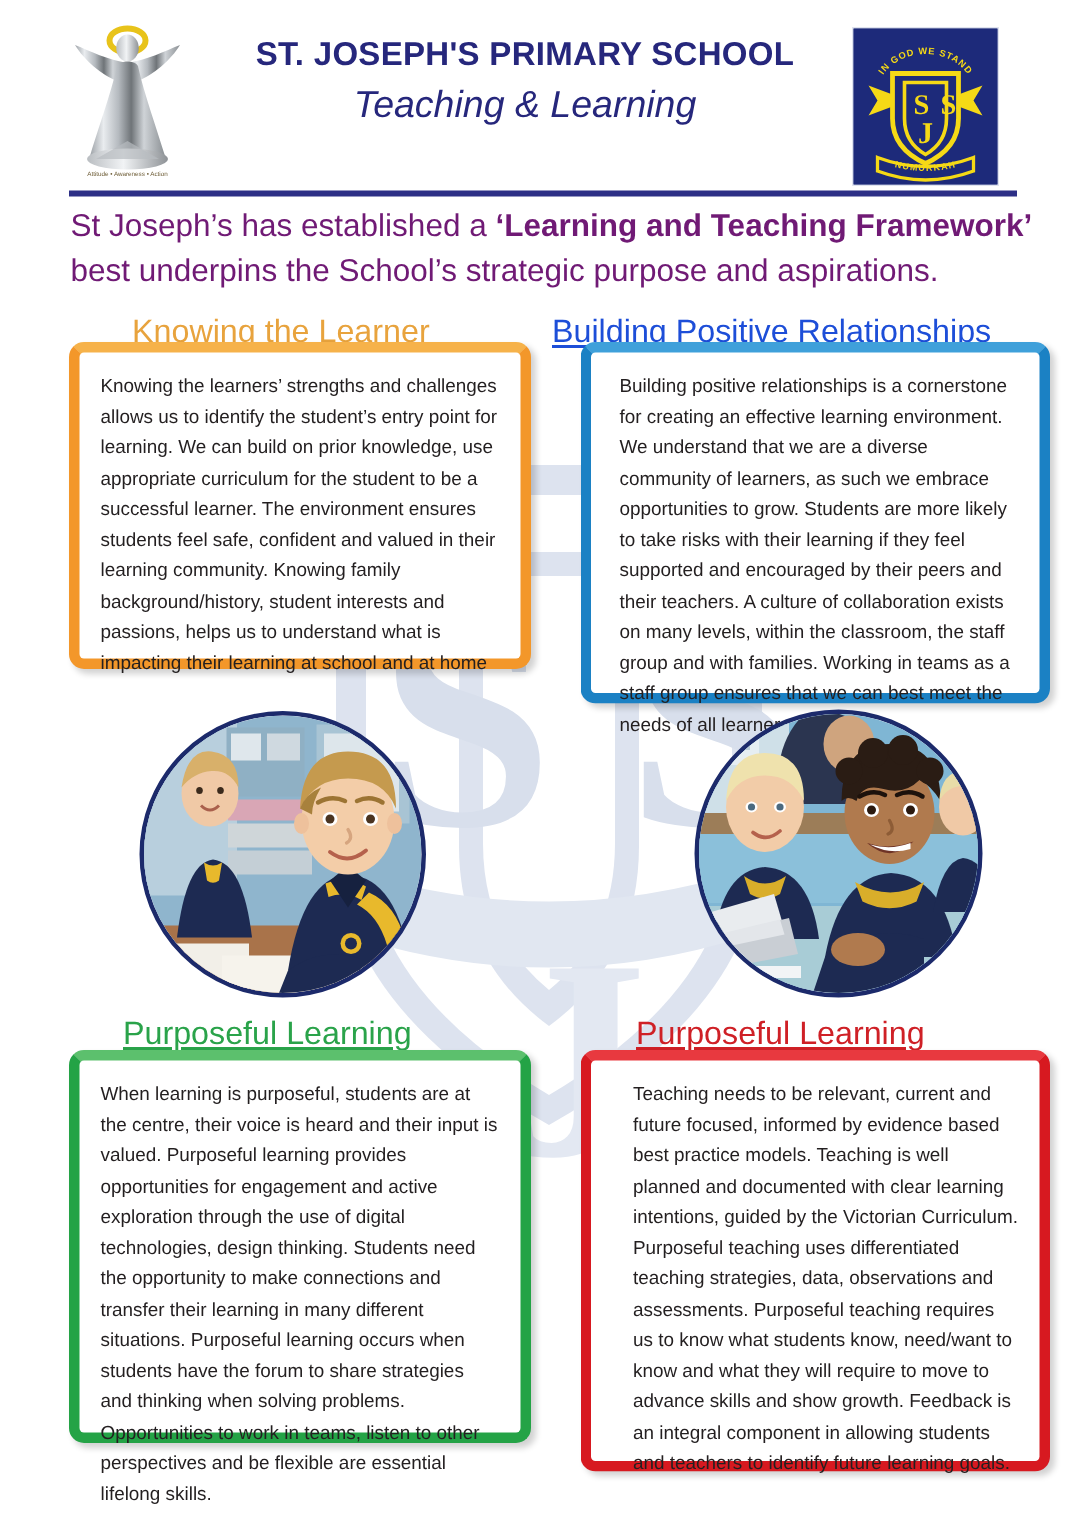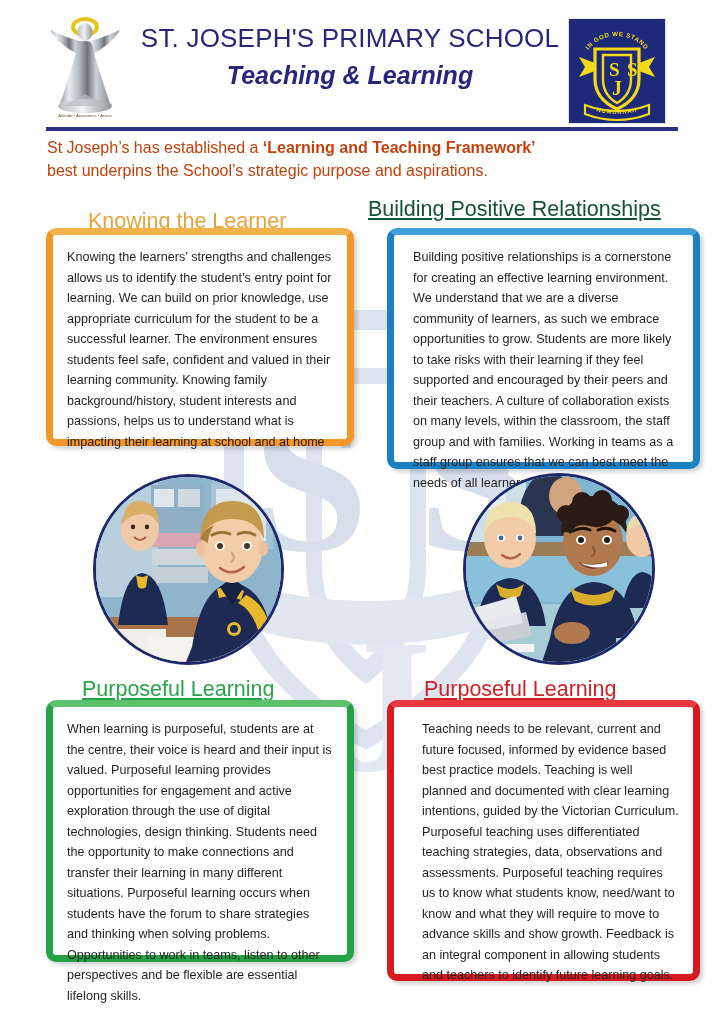--- a/index.html
+++ b/index.html
@@ -57,29 +57,29 @@
   }
   .header-titles {
     position: absolute;
     left: 140px;
     top: 22px;
     width: 420px;
     text-align: center;
     color: #26277c;
   }
   .title-line1 {
-    font-size: 26px;
-    font-weight: normal;
+    font-size: 22px;
+    font-weight: bold;
     letter-spacing: 0.2px;
     line-height: 1.25;
     white-space: nowrap;
   }
   .title-line2 {
     font-size: 25px;
-    font-weight: bold;
+    font-weight: normal;
     font-style: italic;
     line-height: 1.3;
     margin-top: 4px;
     white-space: nowrap;
   }
   .title-line3 {
     font-size: 25px;
     font-weight: bold;
     font-style: italic;
     line-height: 1.3;
@@ -95,40 +95,40 @@
     background: #2d2f86;
     z-index: 3;
   }
 
   
   .intro {
     position: absolute;
     left: 47px;
     top: 136px;
     width: 650px;
-    color: #c2410c;
-    font-size: 16px;
+    color: #701a75;
+    font-size: 21px;
     line-height: 1.45;
     z-index: 3;
   }
   .intro b { font-weight: bold; }
 
   
   .sec-head {
     position: absolute;
     font-size: 21.5px;
     font-weight: normal;
     text-decoration: underline;
     text-underline-offset: 2px;
     white-space: nowrap;
     z-index: 4;
     margin-top: 16px;
   }
   #head-knowing   { left: 88px;  top: 193px; color: #e8a33d; }
-  #head-building  { left: 368px; top: 181px; color: #14532d; }
+  #head-building  { left: 368px; top: 193px; color: #1d4ed8; }
   #head-purposeful-learning { left: 82px;  top: 661px; color: #2aa34a; }
   #head-purposeful-teaching { left: 424px; top: 661px; color: #cf2026; }
 
   
   .box {
     position: absolute;
     box-sizing: border-box;
     background: #ffffff;
     z-index: 4;
     color: #231f20;

